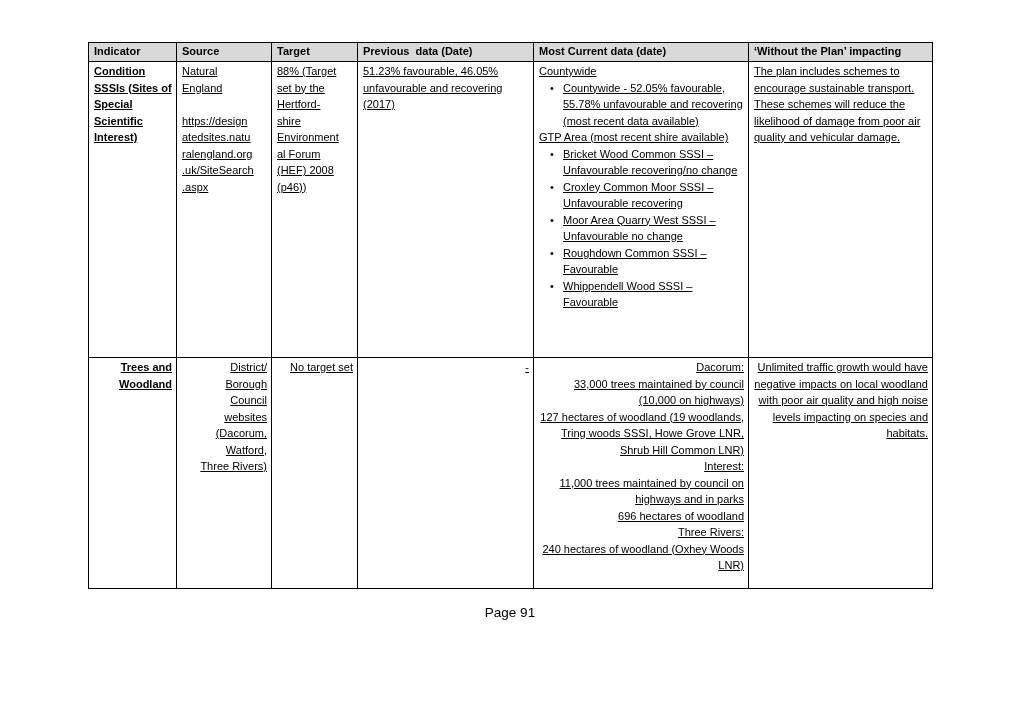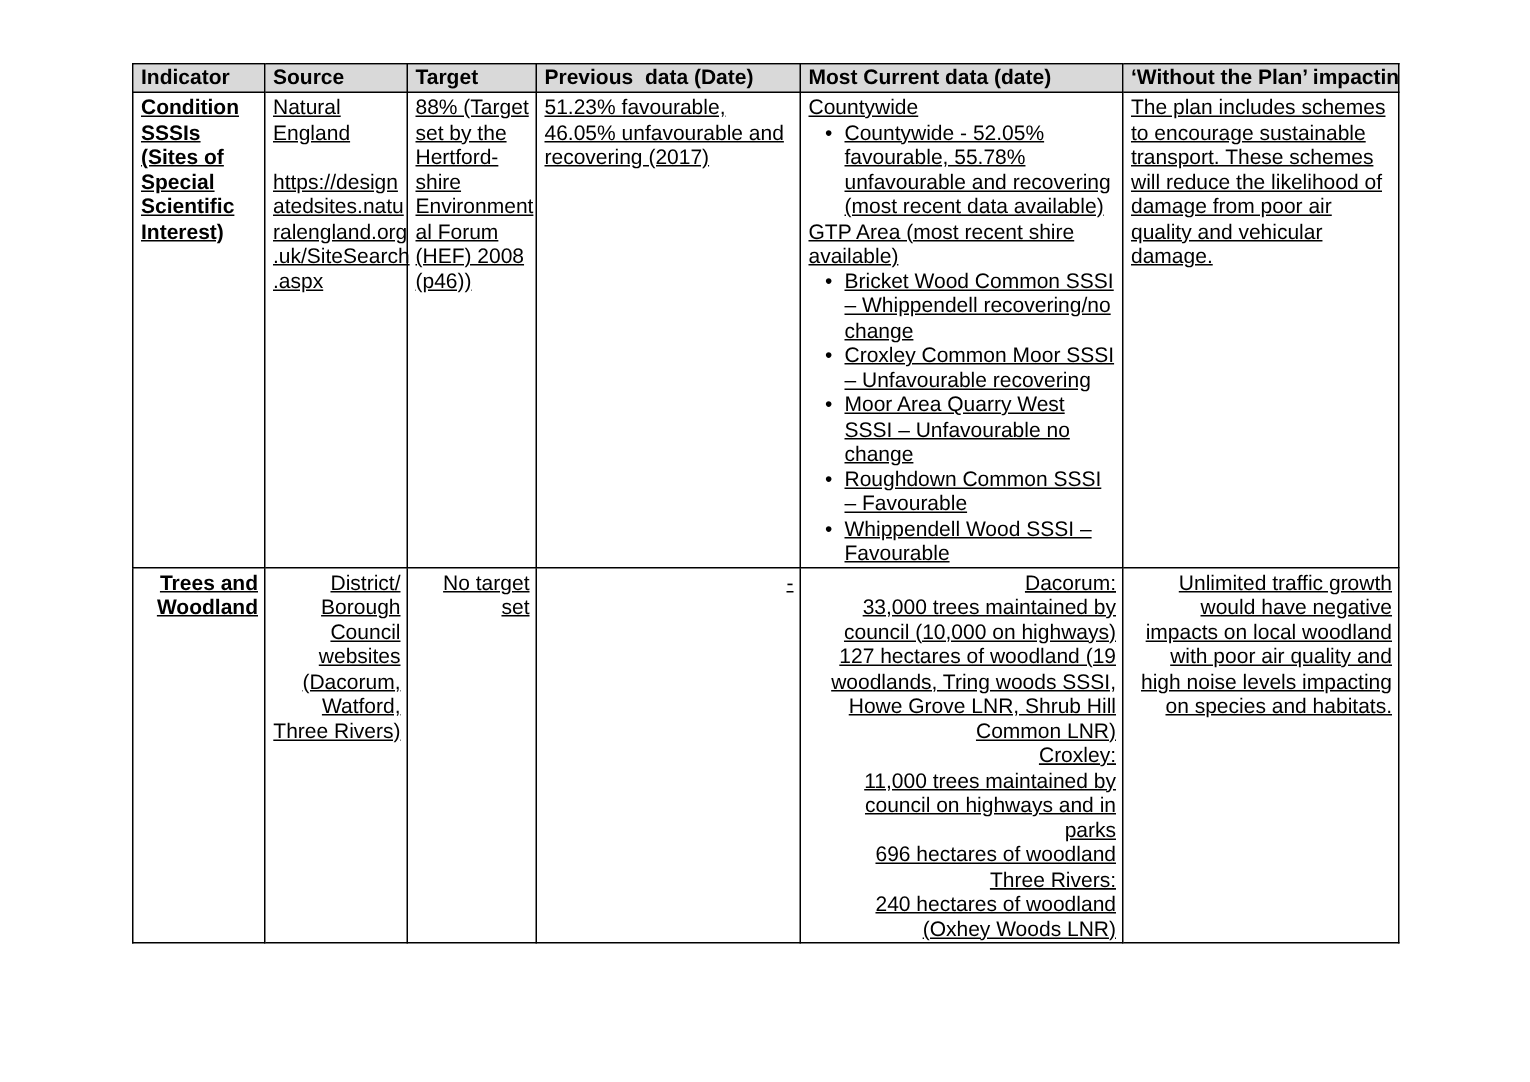--- a/index.html
+++ b/index.html
@@ -21,21 +21,21 @@
     letter-spacing: 0.2px;
   }
 
   table.baseline {
     width: 844px;
     table-layout: fixed;
     border-collapse: collapse;
   }
   table.baseline th, table.baseline td {
     border: 1px solid #000000;
-    font-size: 14px;
+    font-size: 11px;
     vertical-align: top;
     text-align: left;
   }
   table.baseline th {
     background: #d9d9d9;
     font-weight: bold;
     padding: 1px 5px;
     height: 16px;
     line-height: 14px;
     white-space: pre;
@@ -121,21 +121,21 @@
 shire
 Environment
 al Forum
 (HEF) 2008
 (p46))</td>
           <td>51.23% favourable, 46.05% unfavourable and recovering (2017)</td>
           <td>
               <div class="blk plain">Countywide</div>
               <div class="blk bullet">Countywide - 52.05% favourable, 55.78% unfavourable and recovering (most recent data available)</div>
               <div class="blk plain">GTP Area (most recent shire available)</div>
-              <div class="blk bullet">Bricket Wood Common SSSI – Whippendell recovering/no change</div>
+              <div class="blk bullet">Bricket Wood Common SSSI – Unfavourable recovering/no change</div>
               <div class="blk bullet">Croxley Common Moor SSSI – Unfavourable recovering</div>
               <div class="blk bullet">Moor Area Quarry West SSSI – Unfavourable no change</div>
               <div class="blk bullet">Roughdown Common SSSI – Favourable</div>
               <div class="blk bullet">Whippendell Wood SSSI – Favourable</div>
             </td>
           <td>The plan includes schemes to encourage sustainable transport. These schemes will reduce the likelihood of damage from poor air quality and vehicular damage.</td>
         </tr>
         <tr class="row-2">
           <td class="bold pre">Trees and
 Woodland</td>
@@ -145,26 +145,27 @@
 websites
 (Dacorum,
 Watford,
 Three Rivers)</td>
           <td class="pre">No target set</td>
           <td>-</td>
           <td>
               <div class="blk underline">Dacorum:</div>
               <div class="blk plain">33,000 trees maintained by council (10,000 on highways)</div>
               <div class="blk plain">127 hectares of woodland (19 woodlands, Tring woods SSSI, Howe Grove LNR, Shrub Hill Common LNR)</div>
-              <div class="blk underline">Croxley:</div>
+              <div class="blk underline">Interest:</div>
               <div class="blk plain">11,000 trees maintained by council on highways and in parks</div>
               <div class="blk plain">696 hectares of woodland</div>
               <div class="blk underline">Three Rivers:</div>
               <div class="blk plain">240 hectares of woodland (Oxhey Woods LNR)</div>
             </td>
           <td>Unlimited traffic growth would have negative impacts on local woodland with poor air quality and high noise levels impacting on species and habitats.</td>
         </tr>
       </tbody>
     </table>
 
   </div>
 
+  <div class="page-footer">Page 91</div>
 </div>
 
 </body></html>

